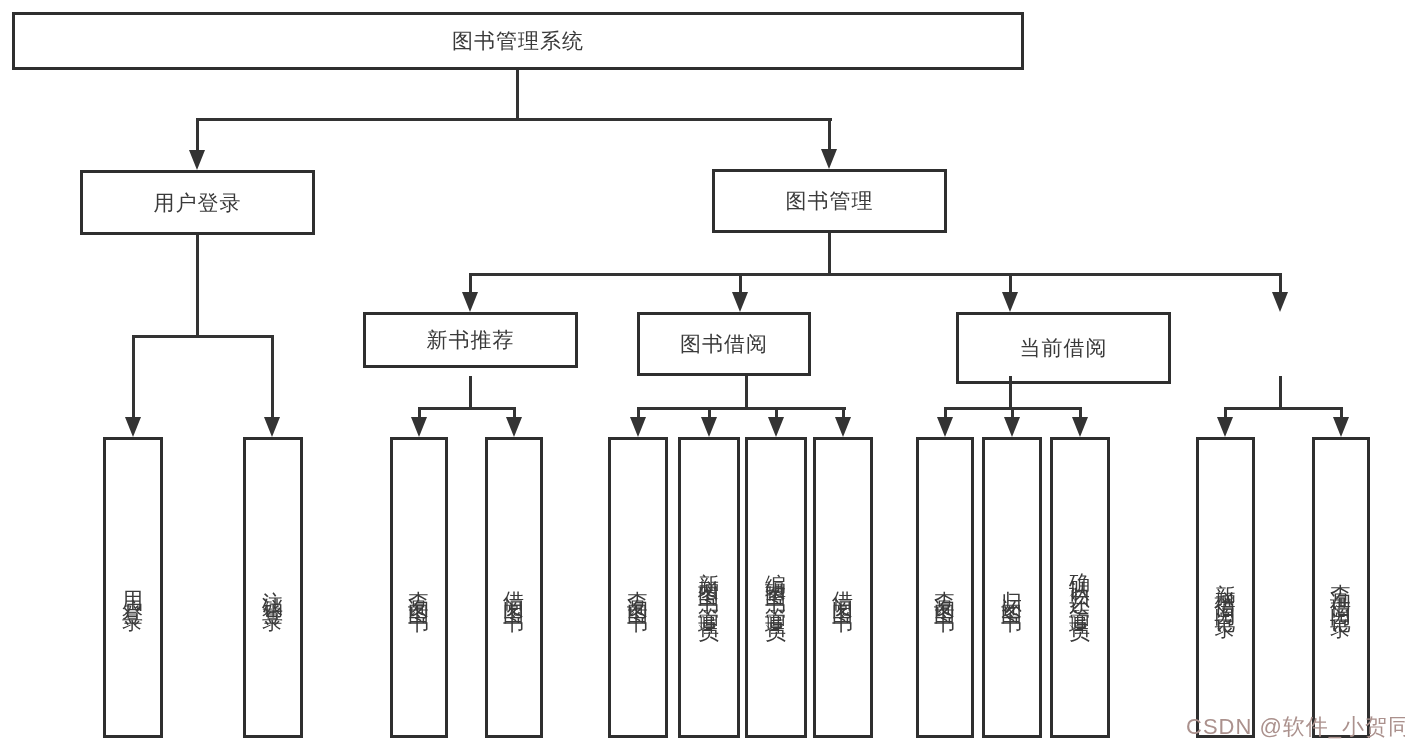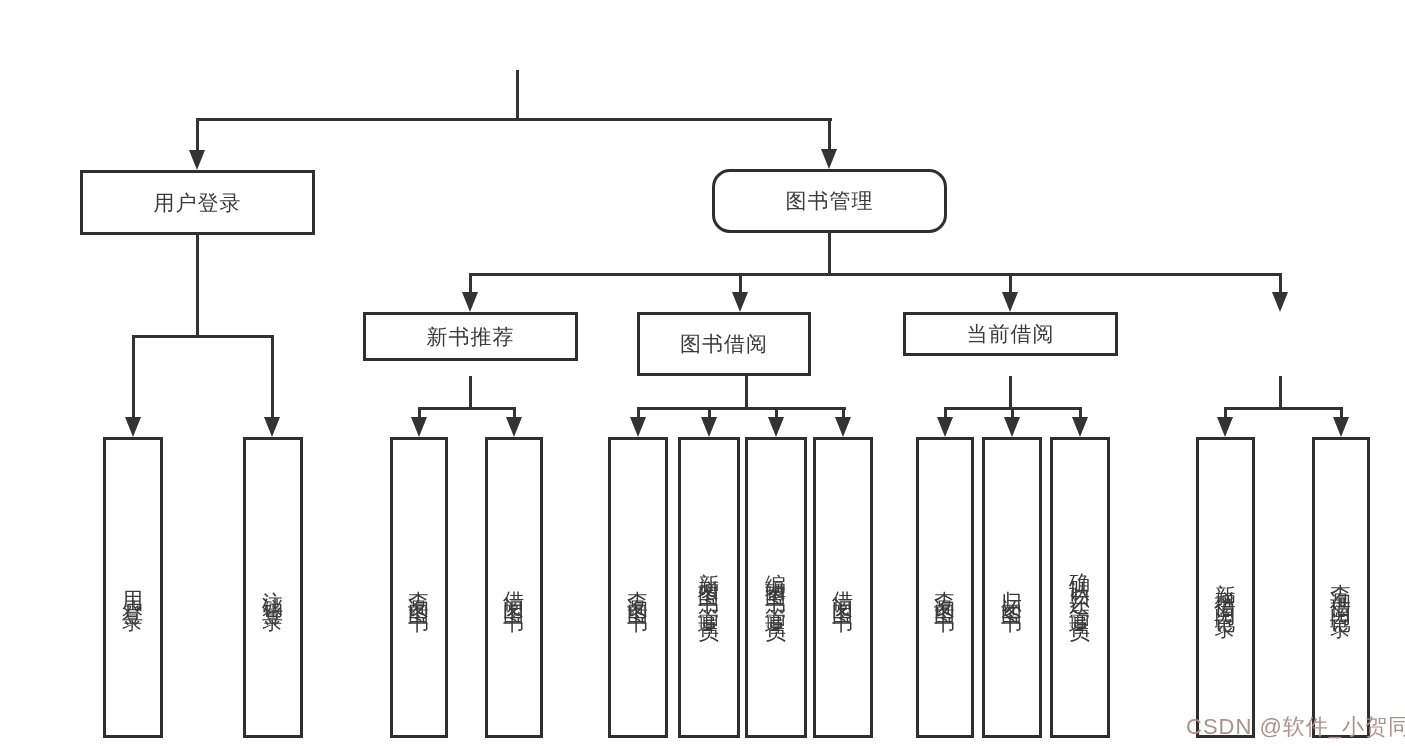--- a/index.html
+++ b/index.html
@@ -50,32 +50,35 @@
     letter-spacing:1px;
     white-space:nowrap;
     z-index:5;
   }
 </style>
 </head>
 <body>
 
 <div id="stage">
 
+  <div class="box" style="left:12px;top:12px;width:1012px;height:58px;">
+    <span>图书管理系统</span>
+  </div>
 
   <div class="vl" style="left:516px;top:70px;height:48px;"></div>
   <div class="hl" style="left:197px;top:118px;width:635px;"></div>
   <div class="vl" style="left:196px;top:118px;height:36px;"></div>
   <div class="arr" style="left:189px;top:150px;"></div>
   <div class="vl" style="left:828px;top:118px;height:36px;"></div>
   <div class="arr" style="left:821px;top:149px;"></div>
 
   <div class="box" style="left:80px;top:170px;width:235px;height:65px;">
     <span>用户登录</span>
   </div>
-  <div class="box" style="left:712px;top:169px;width:235px;height:64px;border-radius:18px;">
+  <div class="box" style="left:712px;top:169px;width:235px;height:64px;">
     <span>图书管理</span>
   </div>
 
   <div class="vl" style="left:196px;top:235px;height:100px;"></div>
   <div class="hl" style="left:132px;top:335px;width:142px;"></div>
   <div class="vl" style="left:132px;top:335px;height:84px;"></div>
   <div class="arr" style="left:125px;top:417px;"></div>
   <div class="vl" style="left:271px;top:335px;height:84px;"></div>
   <div class="arr" style="left:264px;top:417px;"></div>
 
@@ -83,27 +86,27 @@
   <div class="hl" style="left:469px;top:273px;width:812px;"></div>
   <div class="vl" style="left:469px;top:273px;height:22px;"></div>
   <div class="arr" style="left:462px;top:292px;"></div>
   <div class="vl" style="left:739px;top:273px;height:22px;"></div>
   <div class="arr" style="left:732px;top:292px;"></div>
   <div class="vl" style="left:1009px;top:273px;height:22px;"></div>
   <div class="arr" style="left:1002px;top:292px;"></div>
   <div class="vl" style="left:1279px;top:273px;height:22px;"></div>
   <div class="arr" style="left:1272px;top:292px;"></div>
 
-  <div class="box" style="left:363px;top:312px;width:215px;height:49px;text-align:right;">
+  <div class="box" style="left:363px;top:312px;width:215px;height:56px;text-align:right;">
     <span>新书推荐</span>
   </div>
   <div class="box" style="left:637px;top:312px;width:174px;height:64px;">
     <span>图书借阅</span>
   </div>
-  <div class="box" style="left:903px;top:312px;width:215px;height:44px;">
+  <div class="box" style="left:956px;top:312px;width:215px;height:72px;">
     <span>当前借阅</span>
   </div>
 
   <div class="vl" style="left:469px;top:376px;height:31px;"></div>
   <div class="hl" style="left:418px;top:407px;width:98px;"></div>
   <div class="vl" style="left:418px;top:407px;height:14px;"></div>
   <div class="arr" style="left:411px;top:417px;"></div>
   <div class="vl" style="left:513px;top:407px;height:14px;"></div>
   <div class="arr" style="left:506px;top:417px;"></div>
 

